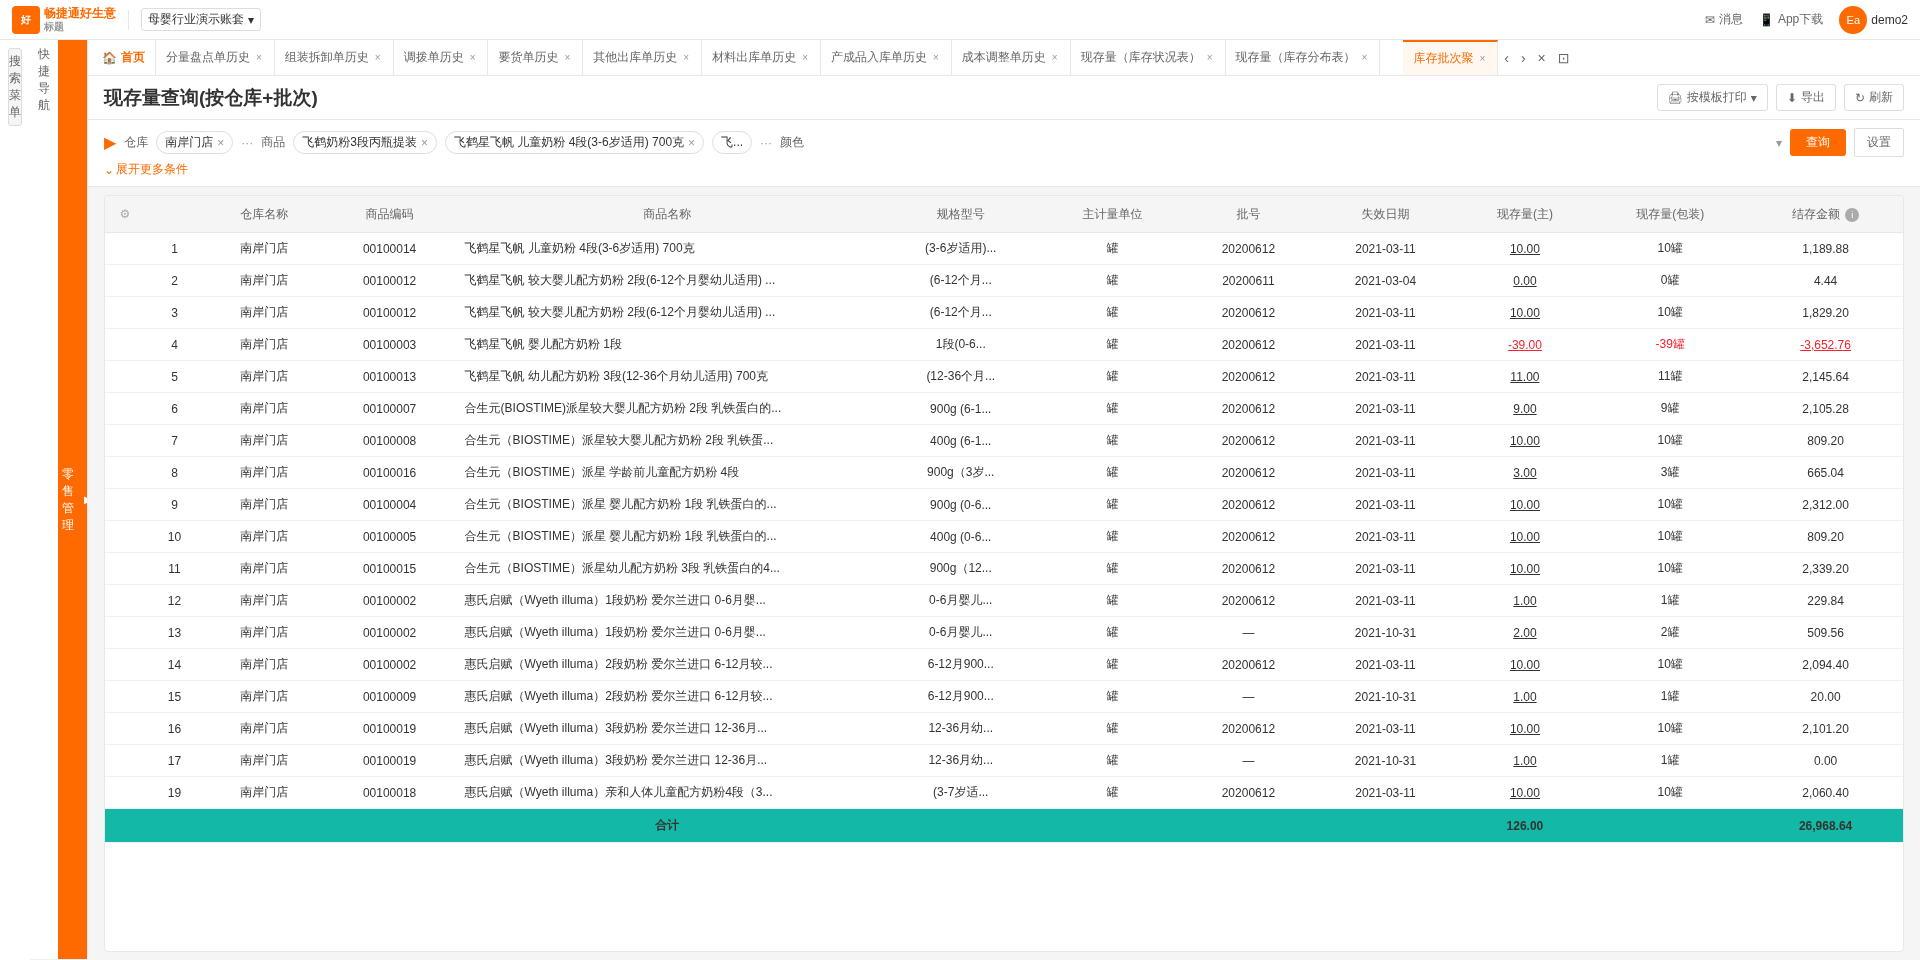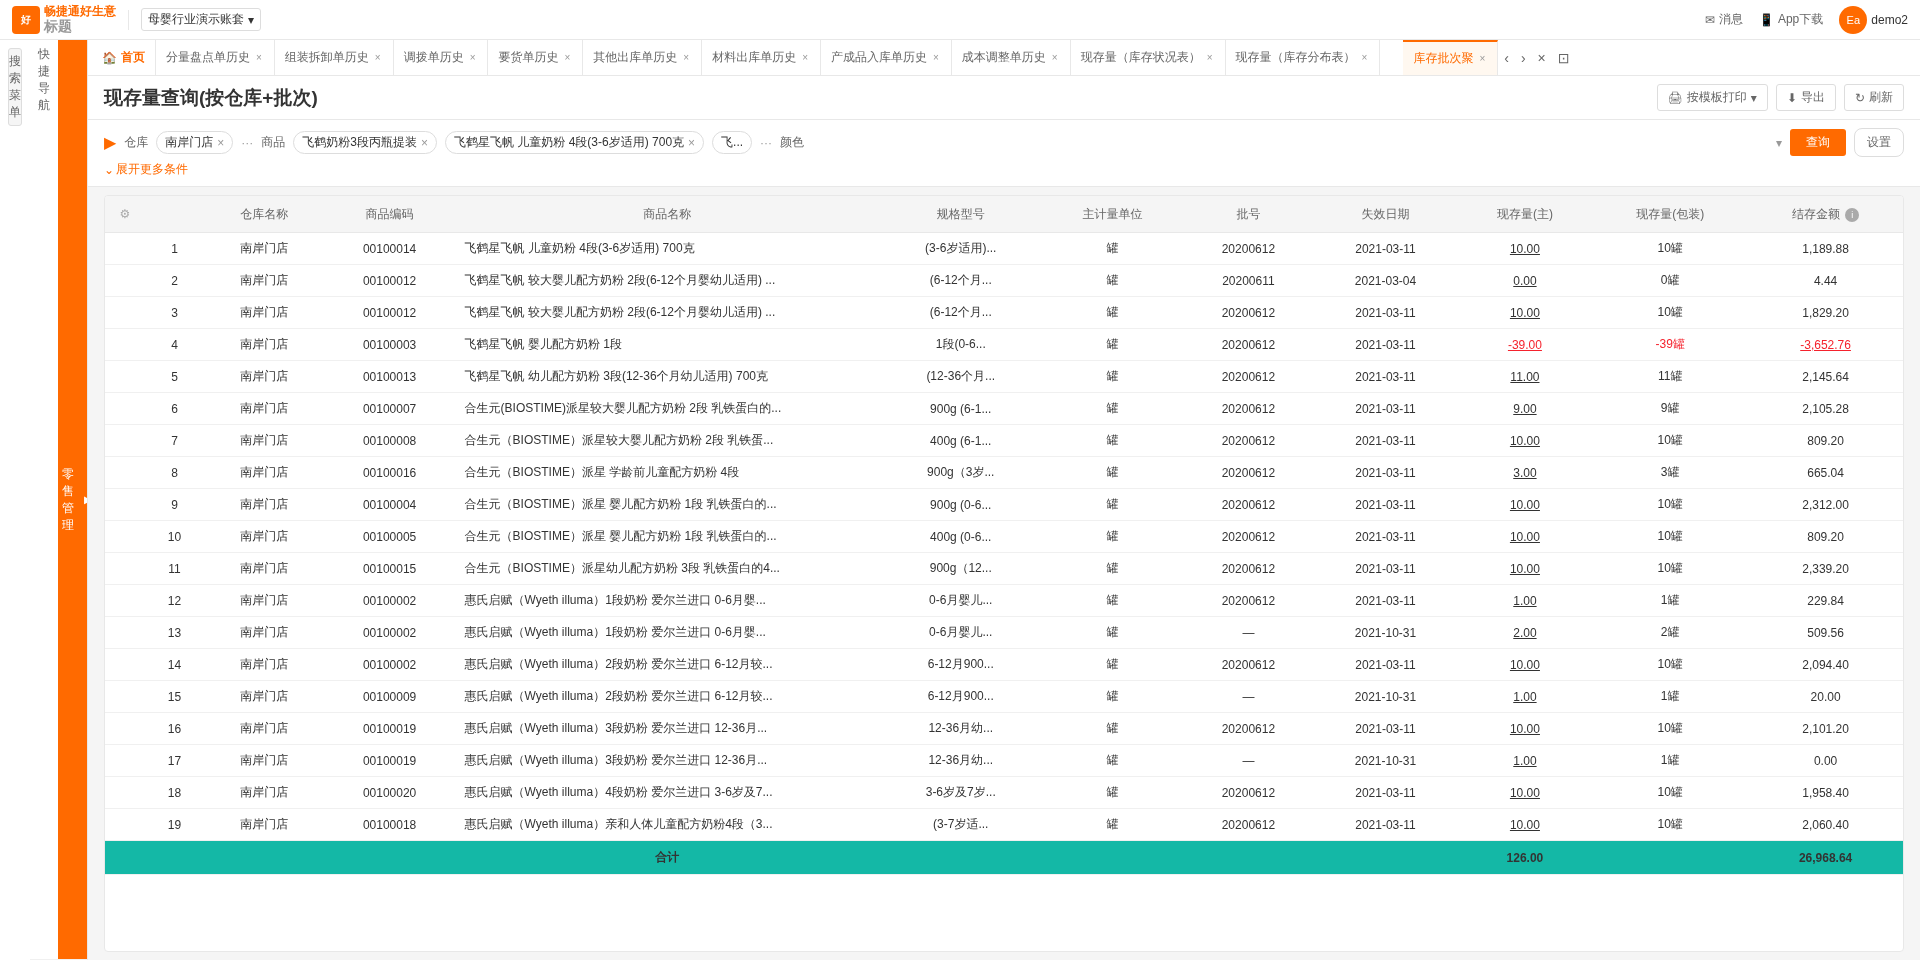--- a/index.html
+++ b/index.html
@@ -54,21 +54,21 @@
 
     
     .filter-bar { background: #fff; padding: 8px 16px; border-bottom: 1px solid #e8e8e8; }
     .filter-row { display: flex; align-items: center; gap: 8px; flex-wrap: wrap; }
     .filter-expand-btn { color: #ff6a00; cursor: pointer; display: flex; align-items: center; gap: 2px; margin: 0 auto; }
     .filter-label { color: #666; white-space: nowrap; }
     .filter-tag { display: inline-flex; align-items: center; gap: 4px; background: #fff; border: 1px solid #ddd; border-radius: 12px; padding: 2px 8px; color: #333; }
     .filter-tag .x { color: #999; cursor: pointer; }
     .filter-more { color: #999; cursor: pointer; }
     .btn-search { background: #ff6a00; color: #fff; border: none; border-radius: 3px; padding: 5px 16px; cursor: pointer; font-size: 12px; }
-    .btn-settings { background: #fff; color: #666; border: 1px solid #ddd; border-radius: 8px; padding: 5px 12px; cursor: pointer; font-size: 12px; }
+    .btn-settings { background: #fff; color: #666; border: 1px solid #ddd; border-radius: 2px; padding: 5px 12px; cursor: pointer; font-size: 12px; }
     .filter-arrow { color: #ff6a00; cursor: pointer; font-size: 16px; }
     .dropdown-arrow { color: #999; cursor: pointer; margin-left: 2px; }
 
     
     .table-wrap { flex: 1; overflow: auto; padding: 0 0; background: #fff; margin: 8px 16px; border-radius: 4px; border: 1px solid #e8e8e8; }
     .data-table { width: 100%; border-collapse: collapse; font-size: 12px; }
     .data-table thead tr { background: #f5f5f5; }
     .data-table th { padding: 8px 10px; text-align: center; color: #666; font-weight: normal; border-bottom: 1px solid #e8e8e8; white-space: nowrap; }
     .data-table td { padding: 7px 10px; text-align: center; color: #333; border-bottom: 1px solid #f0f0f0; white-space: nowrap; }
     .data-table .td-name { text-align: left; max-width: 240px; overflow: hidden; text-overflow: ellipsis; white-space: nowrap; }
@@ -83,21 +83,21 @@
   </style>
 </head>
 <body>
 
 <div class="top-bar">
   <div class="top-bar-left">
     <div class="logo-area">
       <div class="logo-icon">好</div>
       <div class="logo-text">
         <div>畅捷通好生意</div>
-        <div style="color:#999;font-size:14px;">标题</div>
+        <div style="color:#999;font-size:10px;">标题</div>
       </div>
     </div>
     <div class="divider-v"></div>
     <div class="warehouse-select">
       <span>母婴行业演示账套</span>
       <span>▾</span>
     </div>
   </div>
   <div class="top-bar-right">
     <div class="top-bar-action">
@@ -519,34 +519,20 @@
     <td>12-36月幼...</td>
     <td>罐</td>
     <td>—</td>
     <td>2021-10-31</td>
     <td class="td-num">1.00</td>
     <td class="">1罐</td>
     <td class="">0.00</td>
   </tr>
               <tr>
     <td></td>
-    <td>18</td>
-    <td>南岸门店</td>
-    <td>00100020</td>
-    <td class="td-name" title="惠氏启赋（Wyeth illuma）4段奶粉 爱尔兰进口 3-6岁及7...">惠氏启赋（Wyeth illuma）4段奶粉 爱尔兰进口 3-6岁及7...</td>
-    <td>3-6岁及7岁...</td>
-    <td>罐</td>
-    <td>20200612</td>
-    <td>2021-03-11</td>
-    <td class="td-num">10.00</td>
-    <td class="">10罐</td>
-    <td class="">1,958.40</td>
-  </tr>
-              <tr>
-    <td></td>
     <td>19</td>
     <td>南岸门店</td>
     <td>00100018</td>
     <td class="td-name" title="惠氏启赋（Wyeth illuma）亲和人体儿童配方奶粉4段（3...">惠氏启赋（Wyeth illuma）亲和人体儿童配方奶粉4段（3...</td>
     <td>(3-7岁适...</td>
     <td>罐</td>
     <td>20200612</td>
     <td>2021-03-11</td>
     <td class="td-num">10.00</td>
     <td class="">10罐</td>

